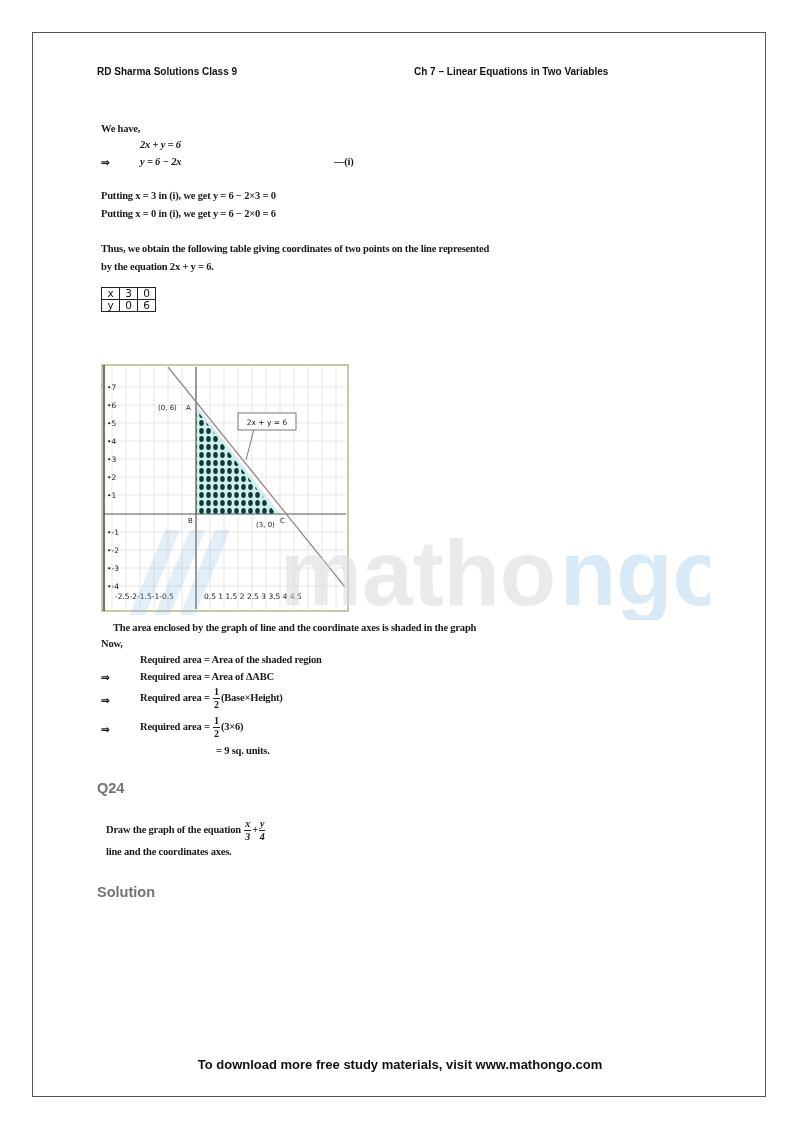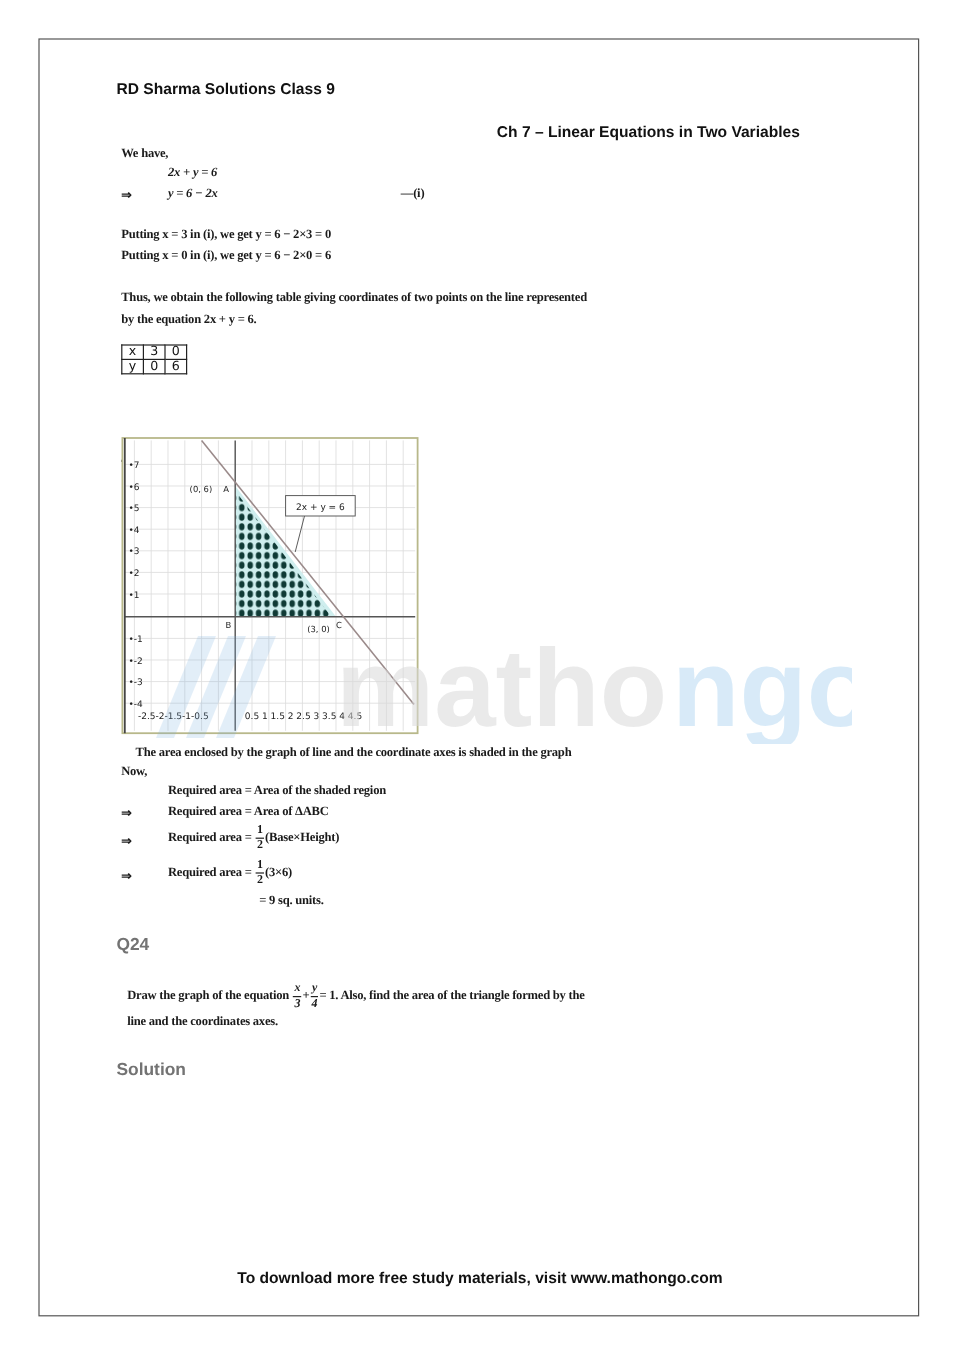--- a/index.html
+++ b/index.html
@@ -1,22 +1,22 @@
 <!DOCTYPE html>
 <html><head>
 <meta charset="utf-8">
 <style>
   html, body { margin:0; padding:0; background:#ffffff; }
   body { width:800px; height:1131px; position:relative; overflow:hidden;
          font-family:"Liberation Sans", sans-serif; color:#111; }
   .page-border { position:absolute; left:32px; top:32px; width:734px; height:1065px;
                  border:1.5px solid #555; box-sizing:border-box; }
-  .hdr { position:absolute; top:66px; font-weight:bold; font-size:13px; color:#111; }
+  .hdr { position:absolute; top:66px; font-weight:bold; font-size:10px; color:#111; }
   .hdr-left { left:97px; }
-  .hdr-right { left:414px;margin-top:36px; }
+  .hdr-right { left:414px; }
   .sol { position:absolute; font-family:Liberation Serif, serif; font-size:10.5px;
          font-weight:bold; color:#1a1a1a; white-space:nowrap; letter-spacing:-0.2px; }
   .math { font-style:italic; }
   .frac { display:inline-block; vertical-align:middle; text-align:center; line-height:1; margin:0 1px; }
   .frac span { display:block; font-size:10px; }
   .frac .num { border-bottom:1px solid #222; padding:0 1px 1px; }
   .frac .den { padding-top:1px; }
   .xy-table { position:absolute; left:101px; top:287px; border-collapse:collapse;
               font-family:"DejaVu Sans", sans-serif; font-size:10.5px; }
   .xy-table td { border:1px solid #222; width:17px; height:11px; padding:0; text-align:center; line-height:11px; }
@@ -158,19 +158,19 @@
 </div>
 <div class="sol" style="left:101px;top:723px;">⇒</div>
 <div class="sol" style="left:140px;top:716px;">
   <span>Required area = </span><span class="frac"><span class="num">1</span><span class="den">2</span></span><span>(3×6)</span>
 </div>
 <div class="sol" style="left:216px;top:745px;">= 9 sq. units.</div>
 
 <div class="red-head" style="top:780px;">Q24</div>
 <div class="sol" style="left:106px;top:819px;">
   <span>Draw the graph of the equation</span>
-  <span class="frac math"><span class="num">x</span><span class="den">3</span></span><span>+</span><span class="frac math"><span class="num">y</span><span class="den">4</span></span><span>= 1. Also, find the area of the triangle formed by the</span>
+  <span class="frac math"><span class="num">x</span><span class="den">3</span></span><span>+</span><span class="frac math"><span class="num">y</span><span class="den">4</span></span>
 </div>
 <div class="sol" style="left:106px;top:846px;">line and the coordinates axes.</div>
 
 <div class="red-head" style="top:884px;">Solution</div>
 
 <div class="footer">To download more free study materials, visit www.mathongo.com</div>
 
 </body></html>

